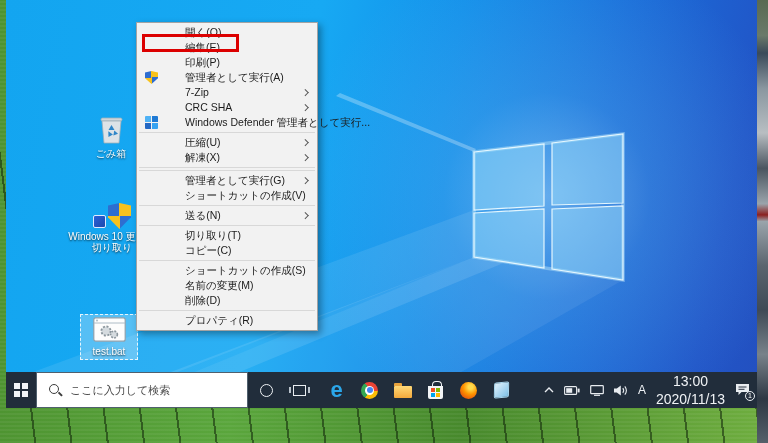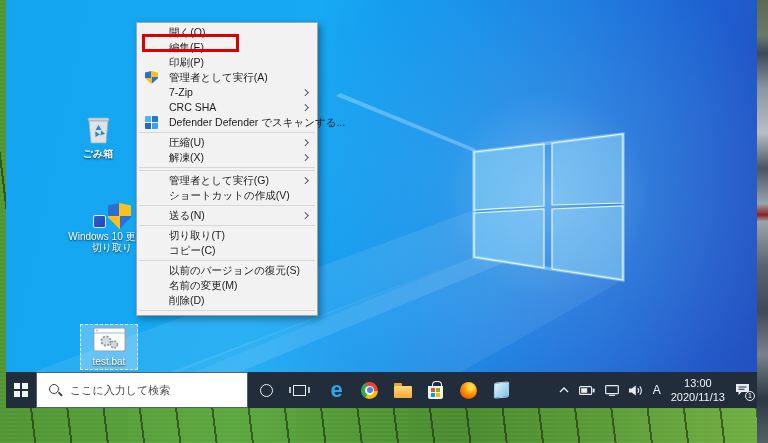--- a/index.html
+++ b/index.html
@@ -19,35 +19,35 @@
   
   .screen { position:absolute; left:6px; top:0; width:751px; height:428px; overflow:hidden; }
   .desktop { position:absolute; inset:0 0 36px 0; 
     background:
       radial-gradient(circle at 72% 50%, rgba(190,235,255,.45) 0%, rgba(120,200,245,.22) 18%, rgba(0,0,0,0) 44%),
       linear-gradient(102deg,#13a5f0 0%,#17a9f3 38%,#1390ea 55%,#1a6ed9 75%,#2156c8 92%,#2350c0 100%); }
   .wallpaper-svg { position:absolute; inset:0; width:100%; height:100%; }
   
   .dicon { position:absolute; text-align:center; color:#fff; font-size:10px; text-shadow:0 1px 2px rgba(0,0,0,.75); }
   .dicon .lbl { margin-top:2px; line-height:11px; }
-  .recycle { left:62px; top:114px; width:60px;font-weight:bold; }
+  .recycle { left:75px; top:114px; width:60px; }
   .assistant { left:56px; top:201px; width:100px; }
   .assistant .icons { display:flex; align-items:flex-end; justify-content:center; height:28px; }
   .assistant-tile { width:13px; height:13px; margin-right:2px; margin-bottom:1px; background:linear-gradient(135deg,#2a62d8,#1c49ad);
     border:1px solid #dfe9ff; border-radius:2px; }
   .uac-shield-lg { width:23px; height:26px;
     clip-path:polygon(50% 0,100% 10%,100% 55%,50% 100%,0 55%,0 10%);
     background:conic-gradient(#f7c21d 0 25%, #2e6ed0 25% 50%, #f7c21d 50% 75%, #2e6ed0 75% 100%); }
-  .testbat { left:74px; top:324px; width:58px; padding:2px 0 2px 0;
+  .testbat { left:74px; top:314px; width:58px; padding:2px 0 2px 0;
     background:rgba(255,255,255,.28); border:1px dashed rgba(255,255,255,.85); }
   
   .menu { position:absolute; left:130px; top:22px; width:182px; background:#f2f2f2;
     border:1px solid #a3a3a3; box-shadow:3px 3px 7px rgba(0,0,0,.35); padding:2px 0;
     font-size:10.5px; color:#1b1b1b; z-index:5; }
-  .mi { position:relative; height:15px; line-height:15px; padding-left:32px; white-space:nowrap; }
+  .mi { position:relative; height:15px; line-height:15px; padding-left:48px; white-space:nowrap; }
   .mi .ic { position:absolute; left:8px; top:1px; width:13px; height:13px; }
   .mi .sub-arrow { position:absolute; right:10px; top:5px; width:4.5px; height:4.5px;
     border-top:1.2px solid #555; border-right:1.2px solid #555; transform:rotate(45deg); }
   .msep { height:1px; background:#d8d8d8; margin:2px 2px; }
   .red-box { position:absolute; left:5px; top:11px; width:97px; height:18px;
     border:3px solid #dc0000; z-index:6; }
   .uac-shield-sm { clip-path:polygon(50% 0,100% 12%,100% 55%,50% 100%,0 55%,0 12%);
     background:conic-gradient(#f7c21d 0 25%, #2e6ed0 25% 50%, #f7c21d 50% 75%, #2e6ed0 75% 100%); }
   .defender-ic { background:conic-gradient(#1f7ad4 0 25%, #36a3f2 25% 50%, #2468c4 50% 75%, #4fb2f5 75% 100%); position:relative; border-radius:1px; }
   .defender-ic::before { content:""; position:absolute; left:0; top:5.7px; width:13px; height:1.6px; background:#f2f2f2; }
@@ -85,21 +85,21 @@
   .store span:nth-child(1){background:#f25022;} .store span:nth-child(2){background:#7fba00;}
   .store span:nth-child(3){background:#00a4ef;} .store span:nth-child(4){background:#ffb900;}
   .firefox { width:17px; height:17px; border-radius:50%;
     background:radial-gradient(circle at 62% 30%, #ffdb4d 0 14%, #ff9500 45%, #e8590c 78%, #c13c0c 100%); }
   .generic-app { width:15px; height:16px; background:linear-gradient(135deg,#e2f2fc,#7ec1e8);
     border:1px solid #a8d6ee; border-radius:2px; transform:skew(-6deg) rotate(-5deg); }
   
   .tray { margin-left:auto; display:flex; align-items:center; gap:10px; padding-right:5px; color:#e8ecf0; }
   .tray svg { display:block; }
   .ime { font-size:12px; color:#eef1f4; }
-  .clock { font-size:11px; line-height:1.3; text-align:center; color:#f0f3f6; }
+  .clock { font-size:14px; line-height:1.3; text-align:center; color:#f0f3f6; }
   .action-center { position:relative; width:17px; height:15px; }
   .ac-badge { position:absolute; right:-3px; bottom:-3px; width:10px; height:10px; border-radius:50%;
     background:#26313f; border:1px solid #e8ecf0; color:#fff; font-size:7px; line-height:8px; text-align:center; }
 </style>
 </head>
 <body>
 
 <div class="right-strip"></div>
 
 <div class="screen">
@@ -168,21 +168,21 @@
         <span>管理者として実行(A)</span>
       </div>
       <div class="mi">
         <span>7-Zip</span><span class="sub-arrow"></span>
       </div>
       <div class="mi">
         <span>CRC SHA</span><span class="sub-arrow"></span>
       </div>
       <div class="mi">
         <span class="ic defender-ic"></span>
-        <span>Defender Defender でスキャンする...</span>
+        <span>Windows Defender 管理者として実行...</span>
       </div>
       <div class="msep"></div>
       <div class="mi">
         <span>圧縮(U)</span><span class="sub-arrow"></span>
       </div>
       <div class="mi">
         <span>解凍(X)</span><span class="sub-arrow"></span>
       </div>
       <div class="msep"></div>
       <div class="msep"></div>
@@ -191,24 +191,25 @@
       </div>
       <div class="mi"><span>ショートカットの作成(V)</span></div>
       <div class="msep"></div>
       <div class="mi">
         <span>送る(N)</span><span class="sub-arrow"></span>
       </div>
       <div class="msep"></div>
       <div class="mi"><span>切り取り(T)</span></div>
       <div class="mi"><span>コピー(C)</span></div>
       <div class="msep"></div>
-      <div class="mi"><span>以前のバージョンの復元(S)</span></div>
+      <div class="mi"><span>ショートカットの作成(S)</span></div>
       <div class="mi"><span>名前の変更(M)</span></div>
       <div class="mi"><span>削除(D)</span></div>
       <div class="msep"></div>
+      <div class="mi"><span>プロパティ(R)</span></div>
     </div>
   </div>
 
   <div class="taskbar">
     <div class="start-btn">
       <span class="win-logo">
           <span></span>
           <span></span>
           <span></span>
           <span></span>

